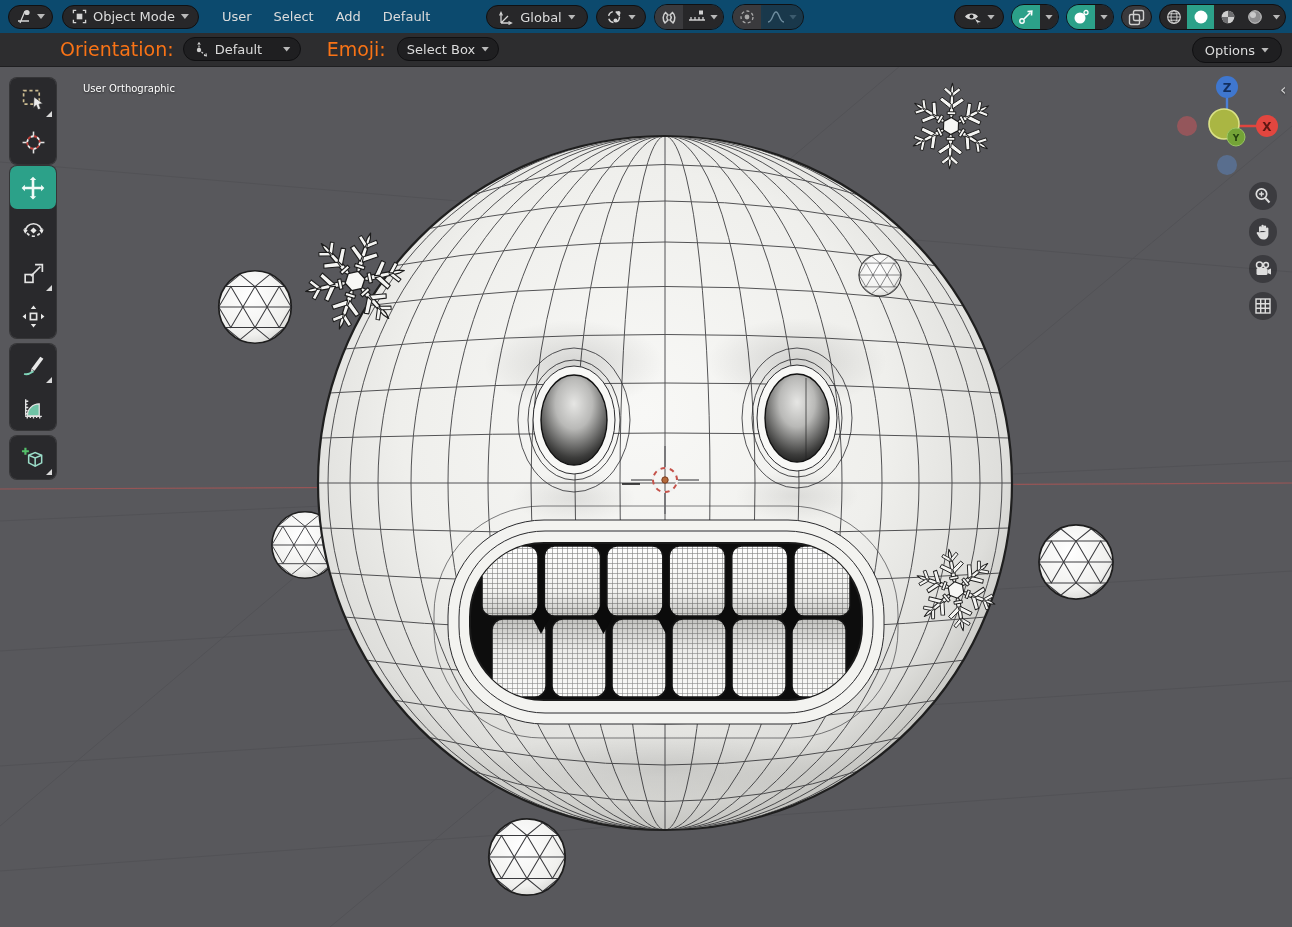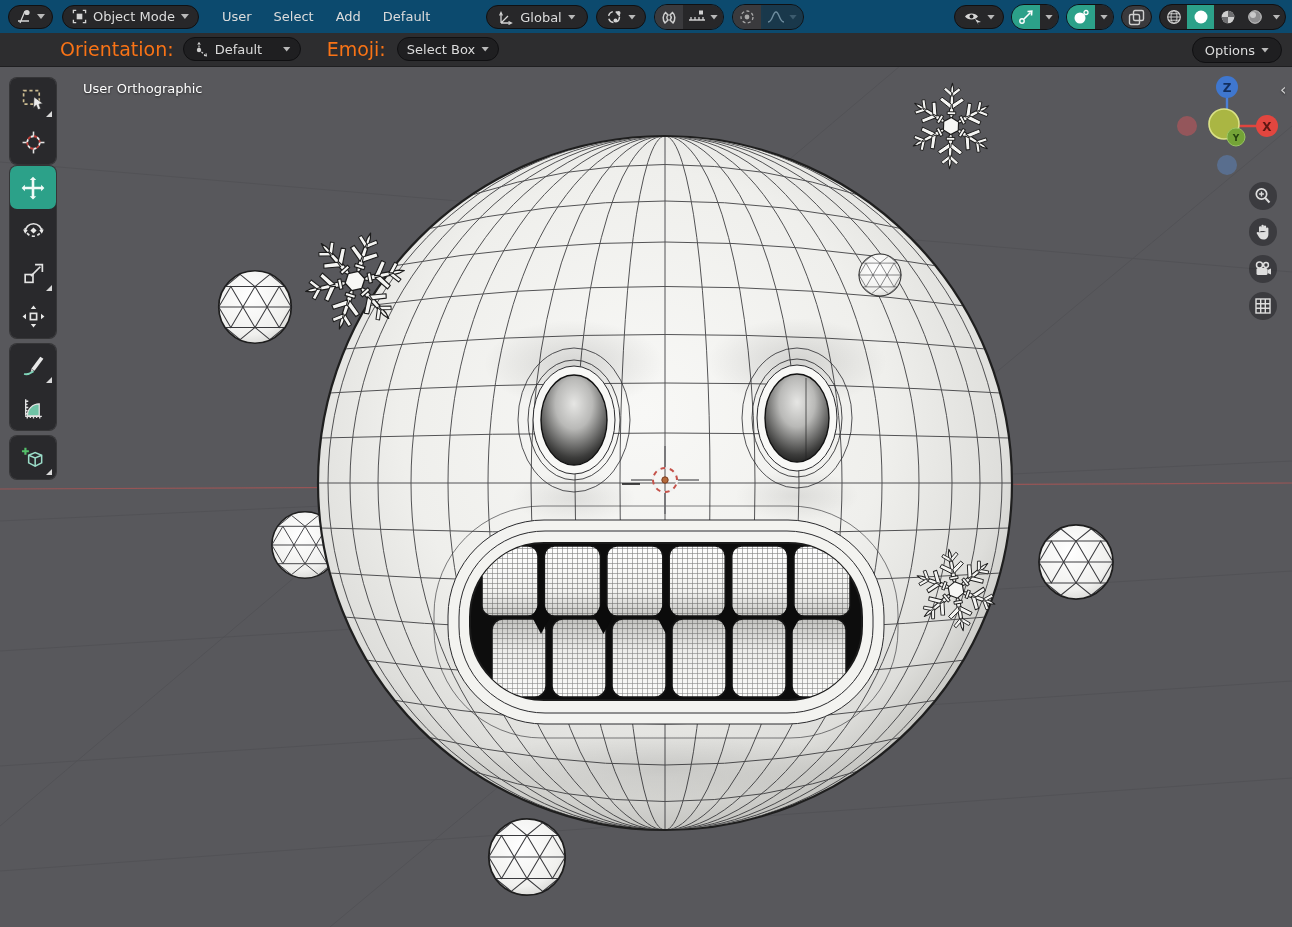--- a/index.html
+++ b/index.html
@@ -21,21 +21,21 @@
   .tglpair .t.active{background:#2ca189}
   .tglpair .c{width:18px;display:flex;align-items:center;justify-content:center;background:#272729}
   .dimgrp{opacity:.5}
   .leftcluster{display:flex;align-items:center;margin-left:8px}
   .centercluster{position:absolute;left:486px;top:4px;display:flex;align-items:center;gap:8px}
   .rightcluster{position:absolute;right:6px;top:4px;display:flex;align-items:center;gap:7px}
   .r2left{position:absolute;left:60px;top:4px;display:flex;align-items:center}
   .r2right{position:absolute;right:10px;top:4px}
   
   .viewport{position:absolute;top:66px;left:0;width:1292px;height:861px;background:#58585c;overflow:hidden}
-  .vp-text{position:absolute;left:83px;top:11px;color:#fff;font-size:13px;line-height:23px;text-shadow:0 1px 2px rgba(0,0,0,.55);z-index:5}
+  .vp-text{position:absolute;left:83px;top:11px;color:#fff;font-size:10px;line-height:23px;text-shadow:0 1px 2px rgba(0,0,0,.55);z-index:5}
   
   .tgroup{position:absolute;left:10px;width:46px;background:rgba(40,40,43,.96);border-radius:7px;box-shadow:0 0 0 1px rgba(12,12,12,.45);z-index:6}
   .tbtn{width:46px;height:43px;display:flex;align-items:center;justify-content:center;position:relative;box-sizing:border-box}
   .tbtn.active{background:#2ca189;border-radius:7px}
   .tbtn .notch{position:absolute;right:4px;bottom:4px;width:6px;height:6px;background:#d9d9d9;clip-path:polygon(100% 0,100% 100%,0 100%)}
   
   .navbtn{position:absolute;left:1249px;width:28px;height:28px;border-radius:50%;background:rgba(30,30,33,.5);display:flex;align-items:center;justify-content:center;z-index:6}
   svg{display:block}
   .scene{position:absolute;top:0;left:0;z-index:1}
   .sidebar-arrow{position:absolute;left:1280px;top:14px;color:#d2d2d2;font-size:16px;z-index:6;text-shadow:0 1px 2px rgba(0,0,0,.4)}

